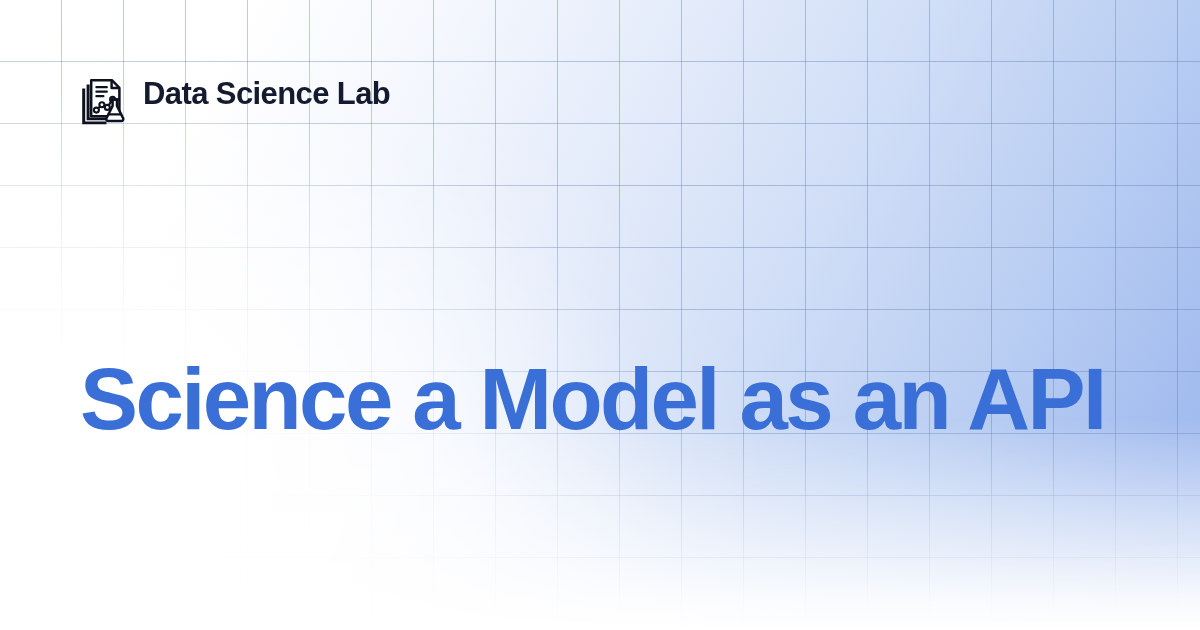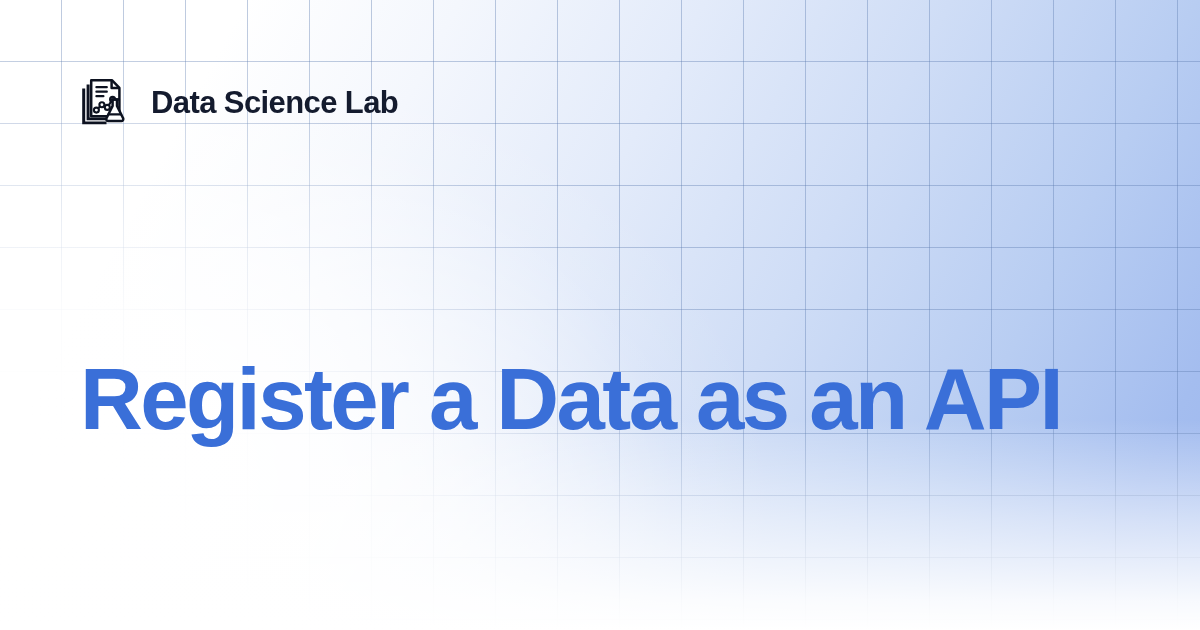--- a/index.html
+++ b/index.html
@@ -78,22 +78,21 @@
       rgba(255,255,255,0.92) 86%,
       rgba(255,255,255,1) 100%);
   }
 
   
   .brand {
     position: absolute;
     left: 78px;
     top: 78px;
     display: flex;
-    align-items: center;
-    gap: 25px;
+    gap: 17px;
   }
 
   .brand-logo {
     width: 48px;
     height: 48px;
     display: block;
     flex: none;
   }
 
   .brand-name {
@@ -151,15 +150,15 @@
 
         <path d="M34.6 21.6 V27.9 L28.5 40.2 A1.9 1.9 0 0 0 30.2 43.0 H43.4
                  A1.9 1.9 0 0 0 45.1 40.2 L39.0 27.9 V21.6 Z" fill="#ffffff" stroke="#0d1220" stroke-width="2.5" stroke-linejoin="round"></path>
         <path d="M32.8 21.6 H40.8" stroke="#0d1220" stroke-width="2.5" stroke-linecap="round"></path>
         <path d="M30.5 36.3 H43.1" stroke="#0d1220" stroke-width="2.2" stroke-linecap="round"></path>
       </svg>
     </span>
     <span class="brand-name">Data Science Lab</span>
   </div>
 
-  <h1 class="headline">Register a Data as an API</h1>
+  <h1 class="headline">Science a Model as an API</h1>
 
 </div>
 
 </body></html>

